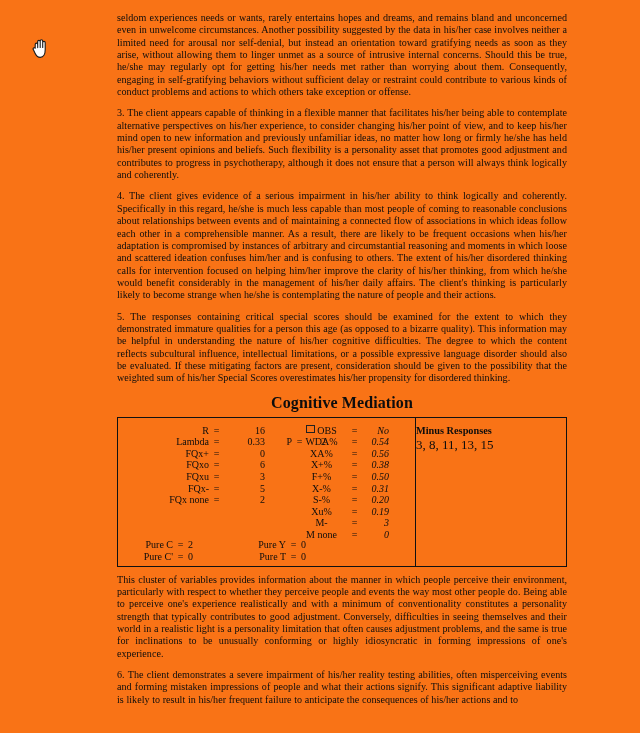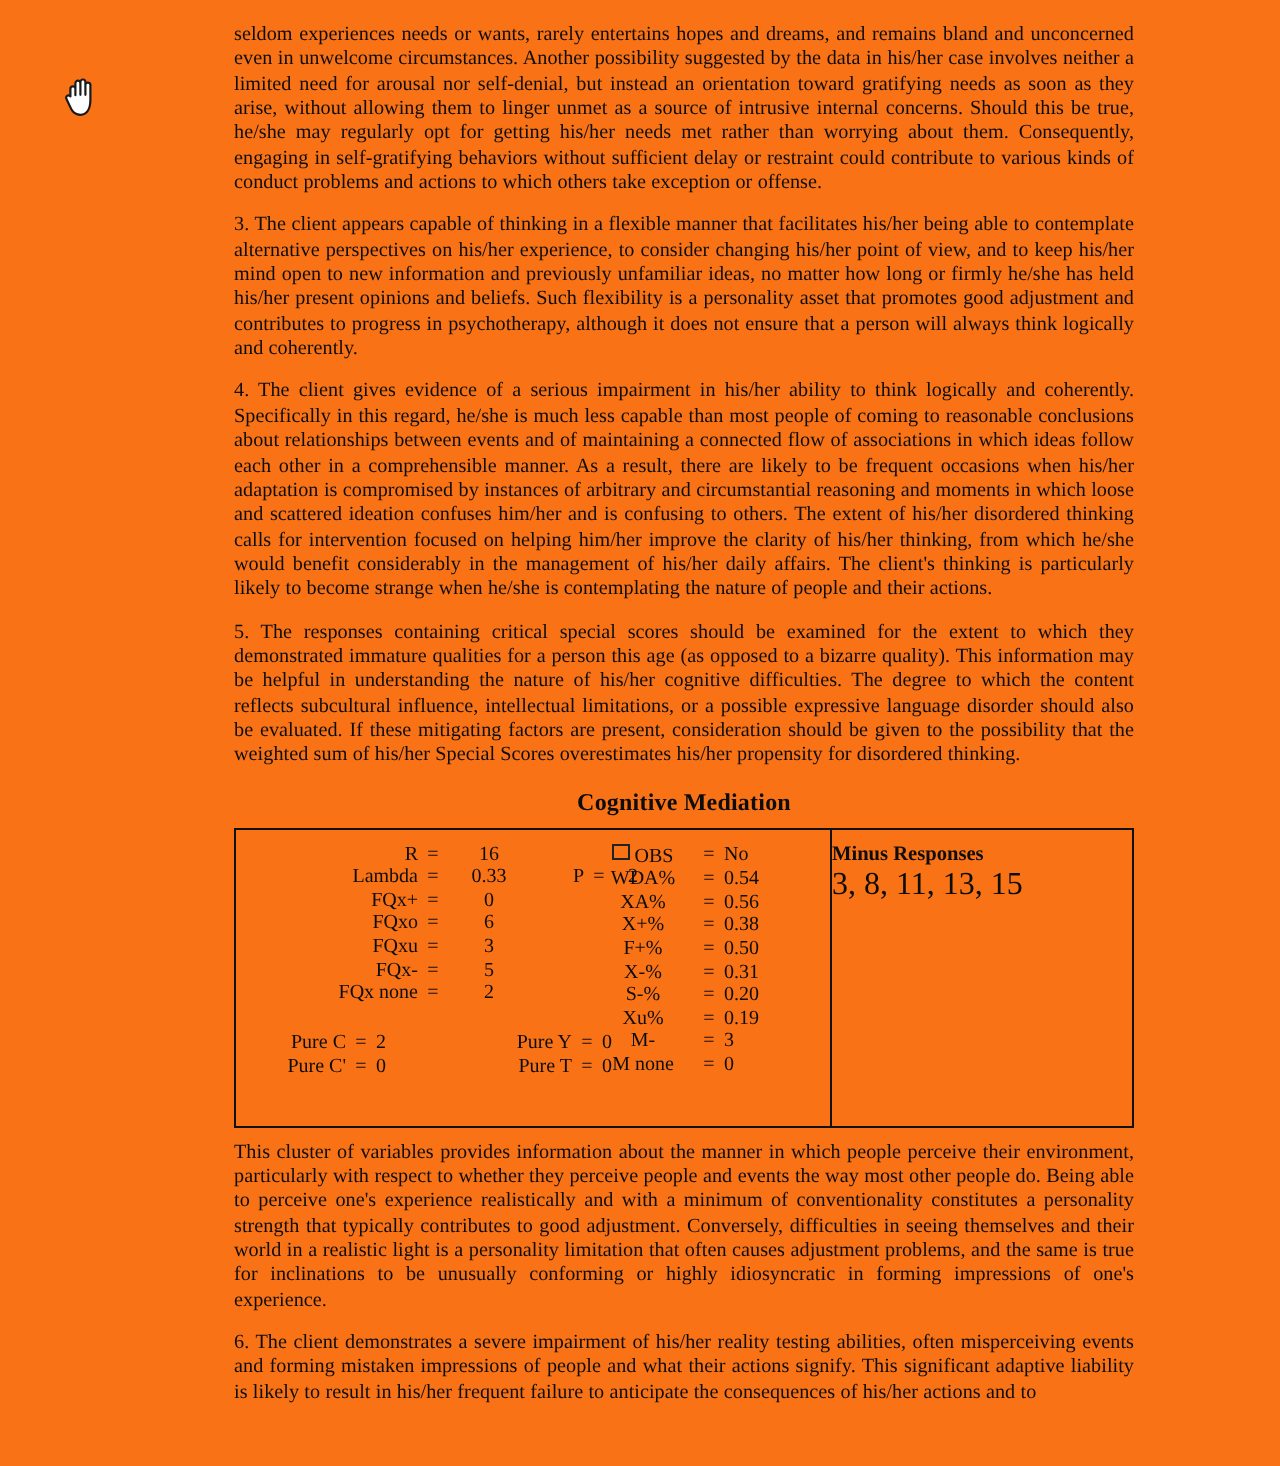--- a/index.html
+++ b/index.html
@@ -53,21 +53,21 @@
   p.para:last-child { margin-bottom: 0; }
 
   
   #table-section {
     margin-top: 6px;
     margin-bottom: 7px;
   }
 
   #table-title {
     text-align: center;
-    font-size: 12px;
+    font-size: 16px;
     font-weight: bold;
     margin: 0 0 5px 0;
     letter-spacing: 0.1px;
   }
 
   #score-table {
     border: 1.2px solid #111111;
     display: flex;
     width: 450px;
     box-sizing: border-box;
@@ -90,67 +90,67 @@
 
   .rowgrid {
     display: grid;
     grid-template-columns: 88px 9px 44px 30px 9px 22px;
     font-size: 10px;
     line-height: 11.6px;
     margin-left: 6px;
   }
   .rowgrid .lab { text-align: right; padding-right: 3px; }
   .rowgrid .eq  { text-align: center; }
-  .rowgrid .val { text-align: center; padding-left: 3px; font-family: Liberation Serif, serif; }
+  .rowgrid .val { text-align: right; padding-left: 3px; font-family: Liberation Serif, serif; }
 
   
   .midgrid {
     position: absolute;
     left: 178px;
     top: 7px;
     display: grid;
     grid-template-columns: 54px 9px 30px;
     font-size: 10px;
     line-height: 11.6px;
   }
   .midgrid .lab { text-align: center; padding-right: 3px; white-space: nowrap; }
   .midgrid .eq  { text-align: center; }
-  .midgrid .val { text-align: left; padding-left: 3px; }
+  .midgrid .val { text-align: right; padding-left: 3px; font-style: italic; }
 
   .chk {
     display: inline-block;
     width: 6.5px;
     height: 6.5px;
     border: 1px solid #222;
     margin-right: 2.5px;
     vertical-align: 0.5px;
   }
 
   
   #pure-block {
     position: absolute;
     left: 6px;
-    bottom: 23px;
+    bottom: 3px;
     display: grid;
     grid-template-columns: 52px 9px 20px 32px 52px 9px 20px;
     font-size: 10px;
     line-height: 11.6px;
   }
   #pure-block .lab { text-align: right; padding-right: 3px; }
   #pure-block .eq  { text-align: center; }
   #pure-block .val { text-align: left; padding-left: 3px; }
   #pure-block .gap { }
 
   #minus-title {
     font-size: 10.3px;
     font-weight: bold;
     margin-bottom: 1px;
   }
   #minus-list {
-    font-size: 16px;
+    font-size: 13px;
   }
 </style>
 </head>
 <body>
 
 <div id="page">
 
   <div id="hand-cursor">
     <svg viewBox="0 0 22 24" width="22" height="24" aria-hidden="true">
       <path d="M5.2,12.2 L5.2,8.4 a1.25,1.25 0 0 1 2.5,0 L7.7,11.6 L7.7,5.6 a1.25,1.25 0 0 1 2.5,0

